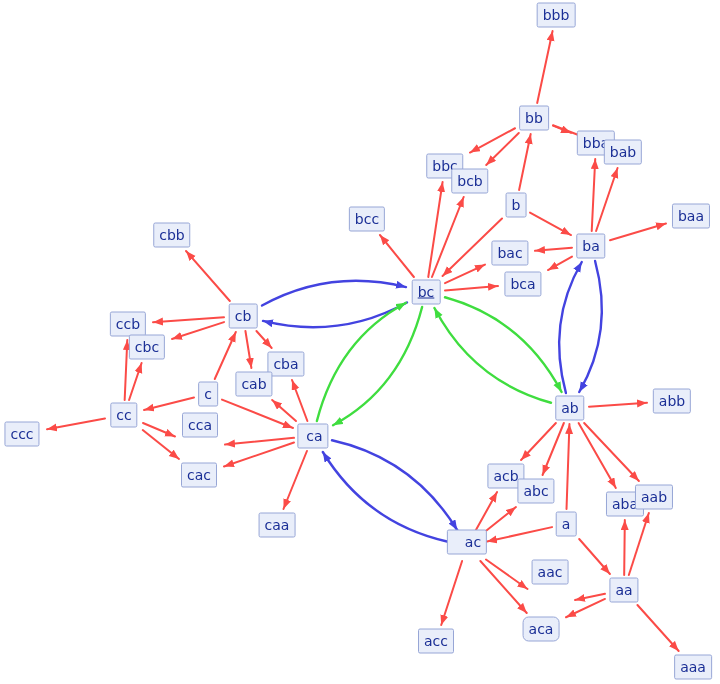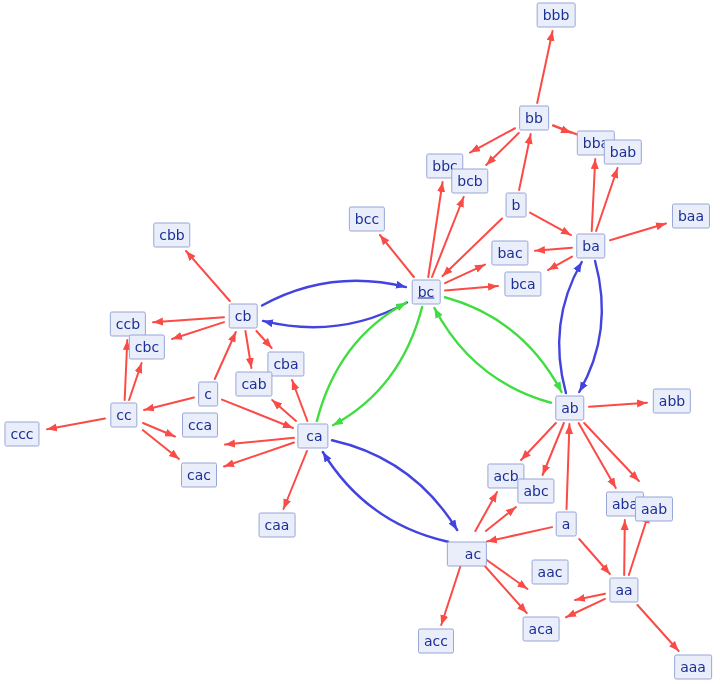--- a/index.html
+++ b/index.html
@@ -119,22 +119,22 @@
       <div class="node" style="left: 22px; top: 434px;">ccc</div>
       <div class="node" style="left: 200px; top: 425px;">cca</div>
       <div class="node" style="left: 199px; top: 475px;">cac</div>
       <div class="node" style="left: 313px; top: 436px; padding-left: 8px;">ca</div>
       <div class="node" style="left: 277px; top: 525px;">caa</div>
       <div class="node" style="left: 570px; top: 408px;">ab</div>
       <div class="node" style="left: 672px; top: 401px;">abb</div>
       <div class="node" style="left: 506px; top: 476px;">acb</div>
       <div class="node" style="left: 536px; top: 491px;">abc</div>
       <div class="node" style="left: 625px; top: 504px;">aba</div>
-      <div class="node" style="left: 654px; top: 497px; margin-top: 12px;">aab</div>
+      <div class="node" style="left: 654px; top: 497px;">aab</div>
       <div class="node" style="left: 566px; top: 524px;">a</div>
-      <div class="node" style="left: 467px; top: 554px; padding-left: 17px;">ac</div>
+      <div class="node" style="left: 467px; top: 542px; padding-left: 17px;">ac</div>
       <div class="node" style="left: 624px; top: 590px;">aa</div>
       <div class="node" style="left: 550px; top: 572px;">aac</div>
-      <div class="node" style="left: 541px; top: 629px;">aca</div>
+      <div class="node" style="left: 541px; top: 629px; border-radius: 6px;">aca</div>
       <div class="node" style="left: 436px; top: 641px;">acc</div>
       <div class="node" style="left: 693px; top: 667px;">aaa</div>
     </div>
 </div>
 
 </body></html>

